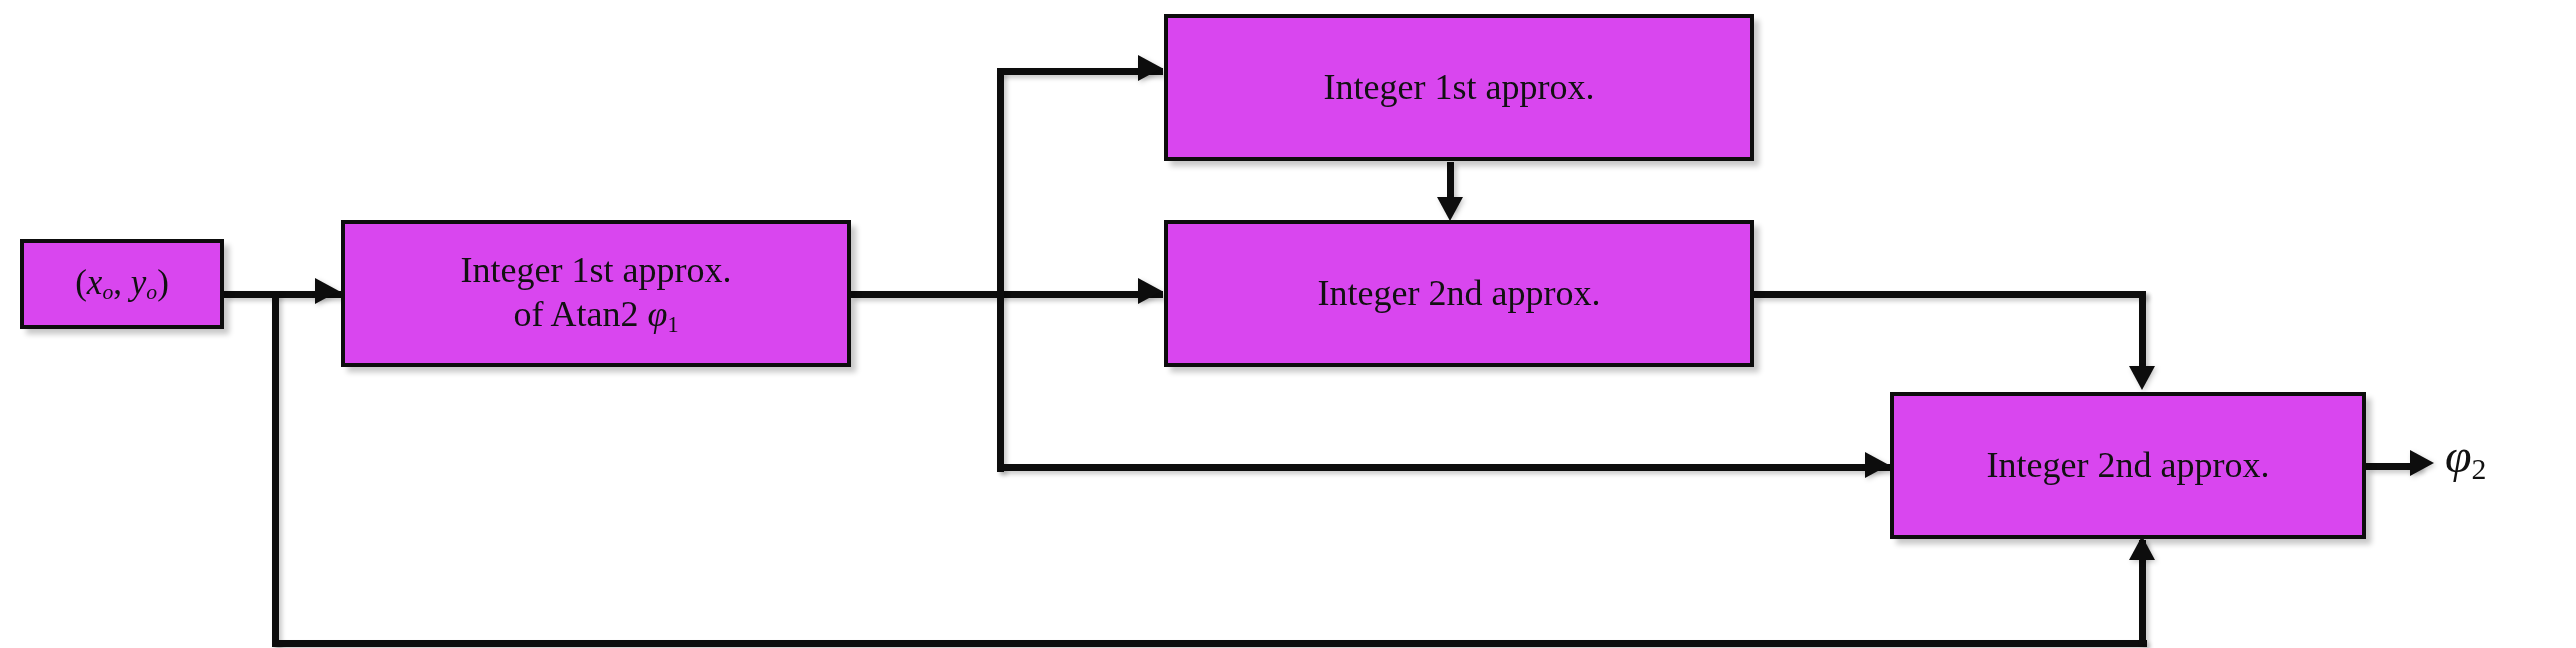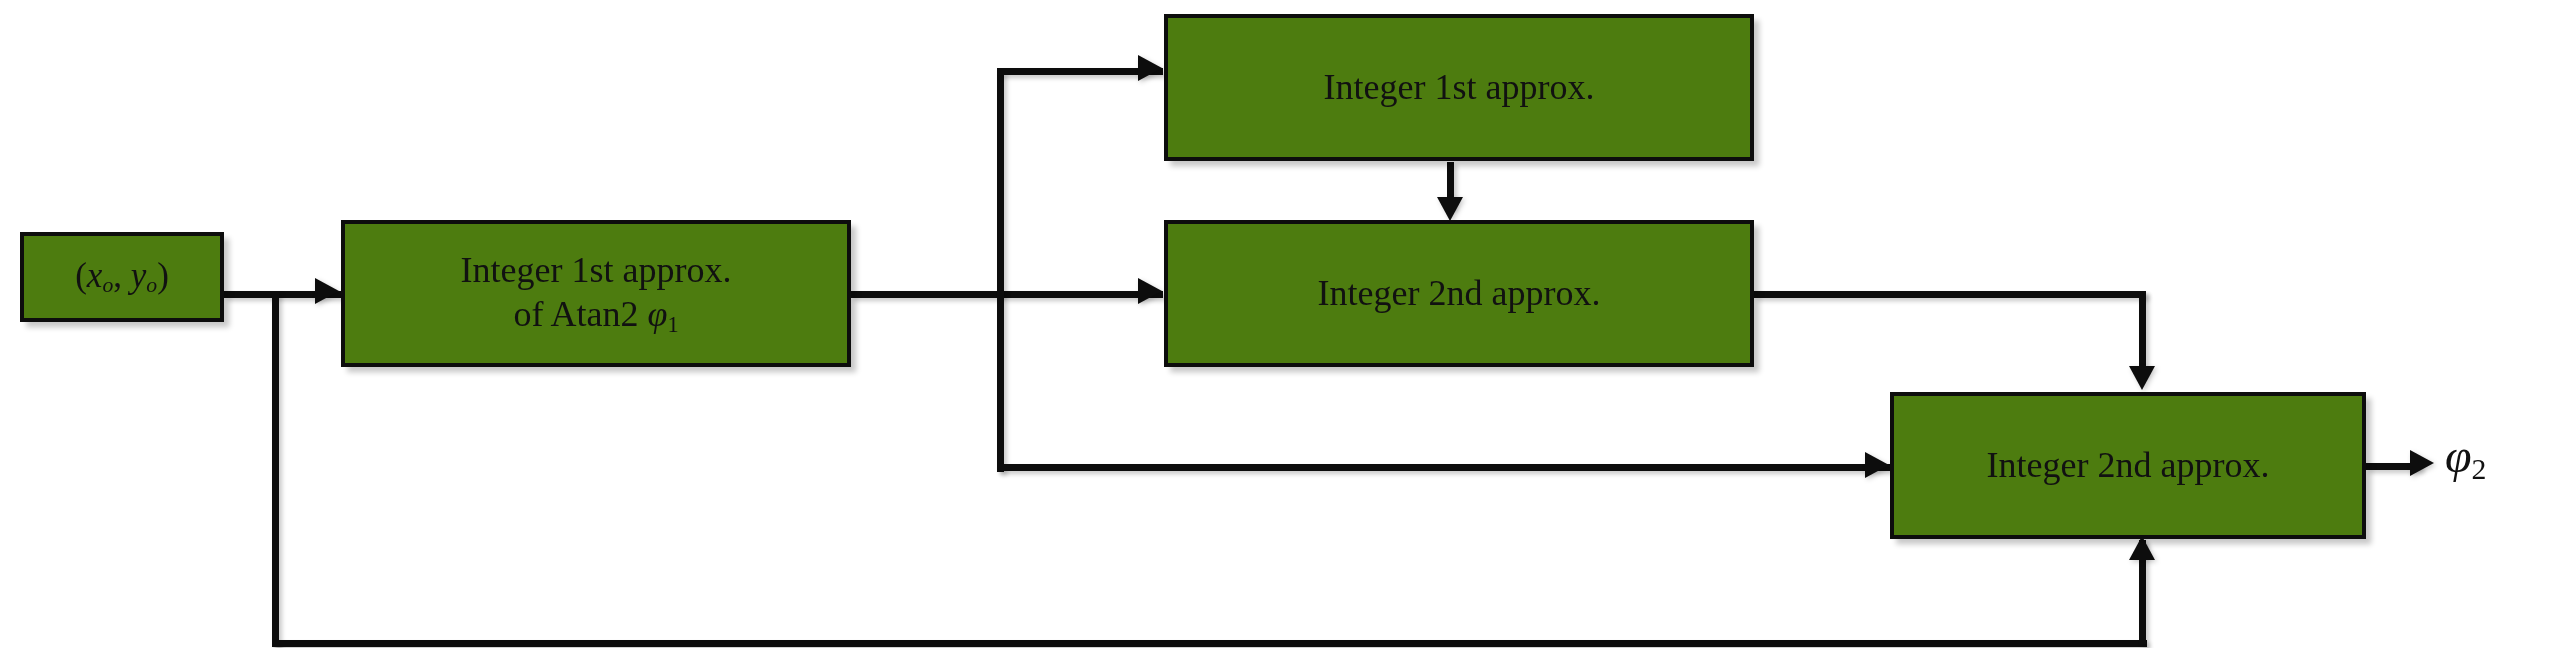--- a/index.html
+++ b/index.html
@@ -11,39 +11,39 @@
     position: relative;
     width: 2576px;
     height: 648px;
     background: #ffffff;
     overflow: hidden;
     font-family: "Liberation Serif", "DejaVu Serif", serif;
   }
   .node {
     position: absolute;
     box-sizing: border-box;
-    background: #4d7c0f;
+    background: #d946ef;
     border: 4.8px solid #0d0d0d;
     box-shadow: 5.5px 5.5px 5.5px rgba(0,0,0,0.22);
     display: flex;
     flex-direction: column;
     align-items: center;
     justify-content: center;
     text-align: center;
     color: #111111;
     line-height: 1.22;
     white-space: nowrap;
   }
   .node .ln {
     display: block;
   }
 
   
   #node-input {
-    left: 20px; top: 232px; width: 204px; height: 90px;
+    left: 20px; top: 239px; width: 204px; height: 90px;
     font-size: 35px;
   }
   #node-atan1 {
     left: 341px; top: 220px; width: 510px; height: 147px;
     font-size: 36px;
   }
   #node-sine1 {
     left: 1164px; top: 14.3px; width: 590px; height: 147px;
     font-size: 36px;
   }

